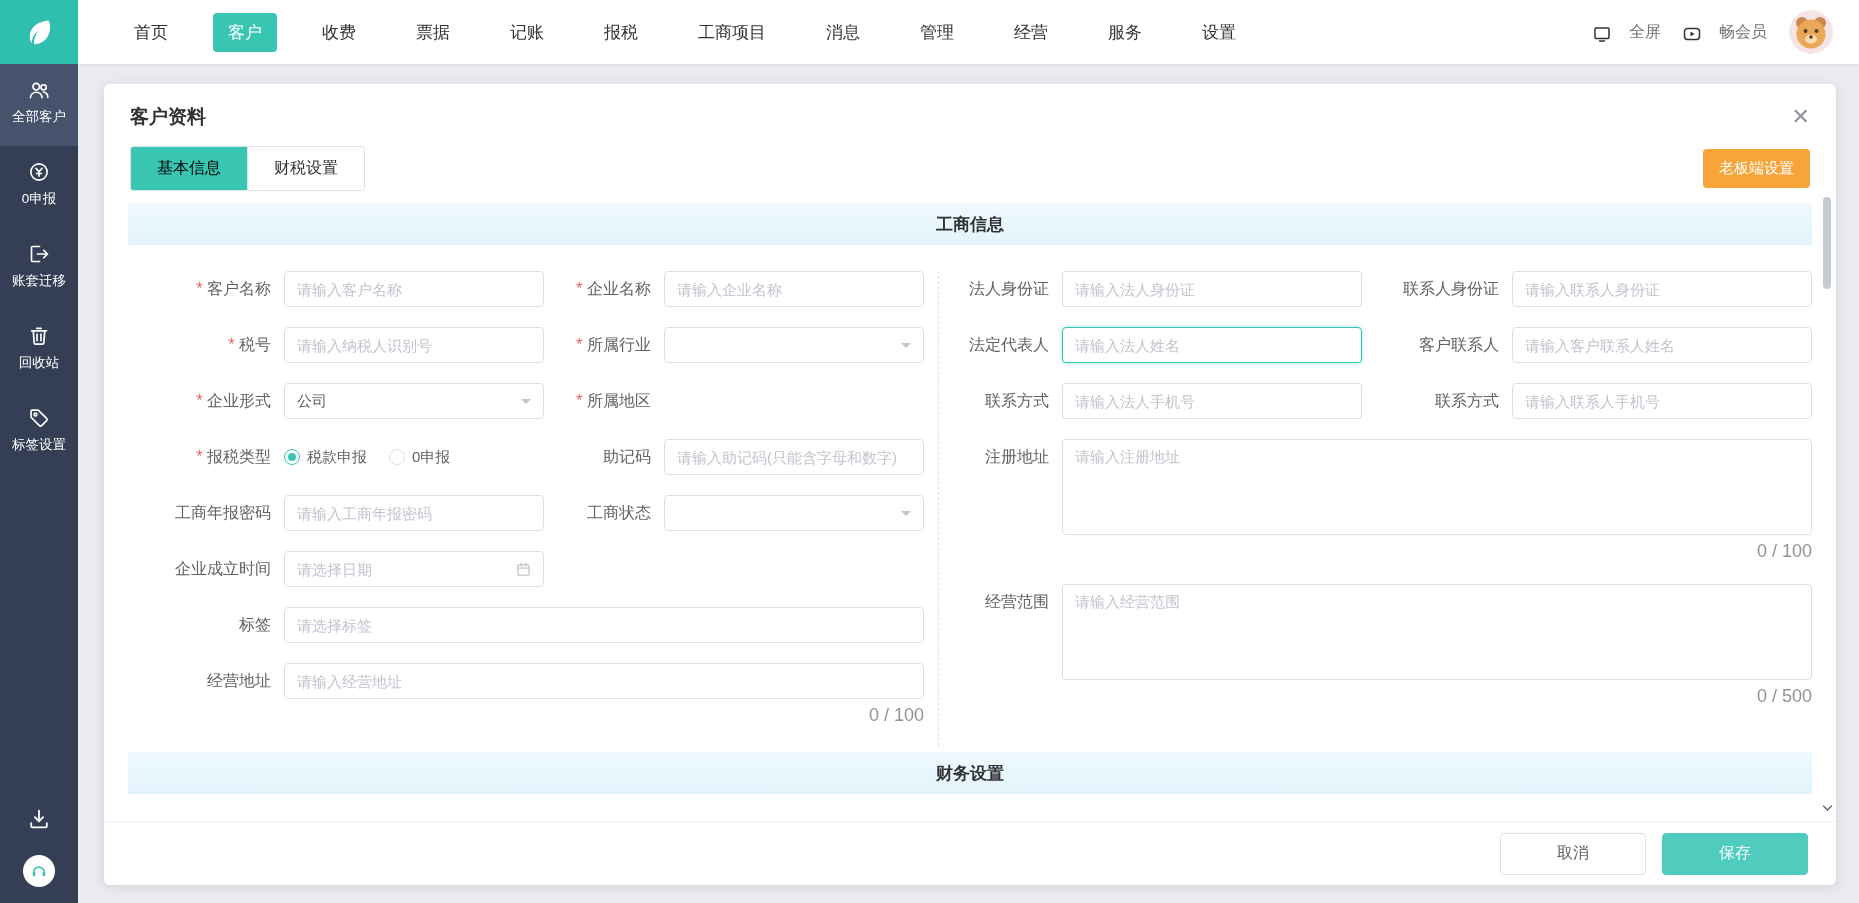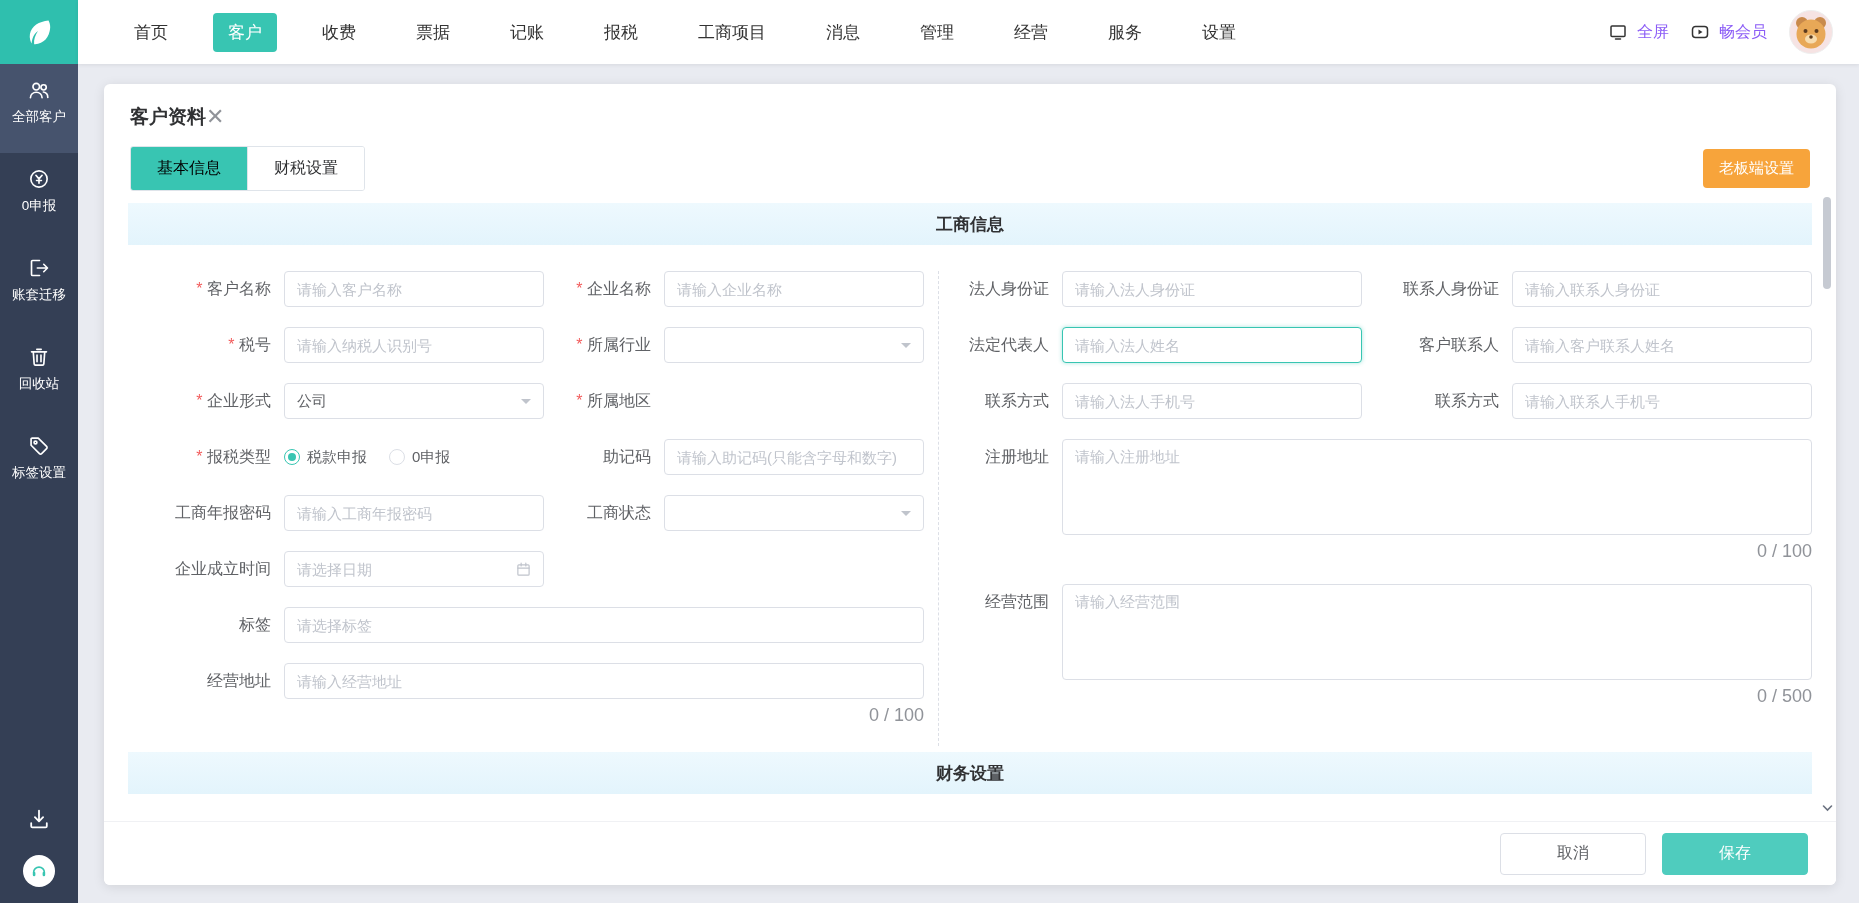--- a/index.html
+++ b/index.html
@@ -8,40 +8,40 @@
     font-family: "Liberation Sans","DejaVu Sans",sans-serif;
     background: #e9ebf1;
     color: #303133;
   }
   .app { display: flex; width: 1859px; height: 903px; }
 
   
   .left-rail { width: 78px; display: flex; flex-direction: column; background: #343f55; flex-shrink: 0; }
   .logo { height: 64px; background: #2fbfae; display: flex; align-items: center; justify-content: center; cursor: pointer; }
   .side-items { display: flex; flex-direction: column; color: #fff; }
-  .side-item { display: flex; flex-direction: column; align-items: center; gap: 7px; padding: 15px 0 27px; font-size: 13.5px; cursor: pointer; }
+  .side-item { display: flex; flex-direction: column; align-items: center; gap: 7px; padding: 15px 0 20px; font-size: 13.5px; cursor: pointer; }
   .side-item.active { background: #46536d; }
   .side-bottom { margin-top: auto; display: flex; flex-direction: column; align-items: center; gap: 24px; padding-bottom: 16px; }
   .chat-round { width: 32px; height: 32px; border-radius: 50%; background: #fff; display: flex; align-items: center; justify-content: center; cursor: pointer; }
 
   
   .right-col { flex: 1; display: flex; flex-direction: column; min-width: 0; }
 
   
   .navbar { height: 64px; background: #fff; display: flex; align-items: center; padding: 12px 26px; box-shadow: 0 1px 4px rgba(0,0,0,.08); position: relative; z-index: 2; }
   .nav-item { margin: 0 15px; font-size: 17px; color: #333; cursor: pointer; padding: 8px 15px; border-radius: 4px; white-space: nowrap; }
   .nav-item.active { background: #38c5b2; color: #fff; }
   .nav-right { margin-left: auto; display: flex; align-items: center; gap: 22px; }
-  .nav-tool { display: flex; align-items: center; gap: 10px; font-size: 16px; color: #8b5cf6; cursor: pointer; }
+  .nav-tool { display: flex; align-items: flex-end; gap: 18px; font-size: 16px; color: #737373; cursor: pointer; }
   .avatar { width: 44px; height: 44px; border-radius: 50%; overflow: hidden; background: #f6e3e3; border: 1px solid #eee; cursor: pointer; display:flex; align-items:center; justify-content:center; }
 
   
   .main { flex: 1; padding: 20px 26px 18px; display: flex; min-height: 0; }
   .dialog { flex: 1; background: #fff; border-radius: 6px; box-shadow: 0 2px 12px rgba(0,0,0,.1); display: flex; flex-direction: column; min-height: 0; position: relative; }
-  .dlg-header { display: flex; align-items: center; padding: 20px 26px 10px; }
+  .dlg-header { display: flex; align-items: center; justify-content: space-between; padding: 20px 26px 10px; }
   .dlg-title { font-size: 19px; font-weight: bold; color: #303133; }
   .close-x { font-size: 22px; color: #909399; cursor: pointer; line-height: 1; }
 
   .tabs-row { display: flex; align-items: center; padding: 6px 26px 0; }
   .tabs { display: flex; border: 1px solid #dfe4ea; border-radius: 3px; overflow: hidden; }
   .tab { padding: 11px 26px; font-size: 16px; color: #303133; cursor: pointer; background: #fff; }
   .tab + .tab { border-left: 1px solid #dfe4ea; }
   .tab.active { background: #38c5b2; color: #000000; }
   .boss-btn { margin-left: auto; background: #f7a43b; color: #fff; font-size: 15px; padding: 10px 16px; border-radius: 4px; cursor: pointer; }
 

